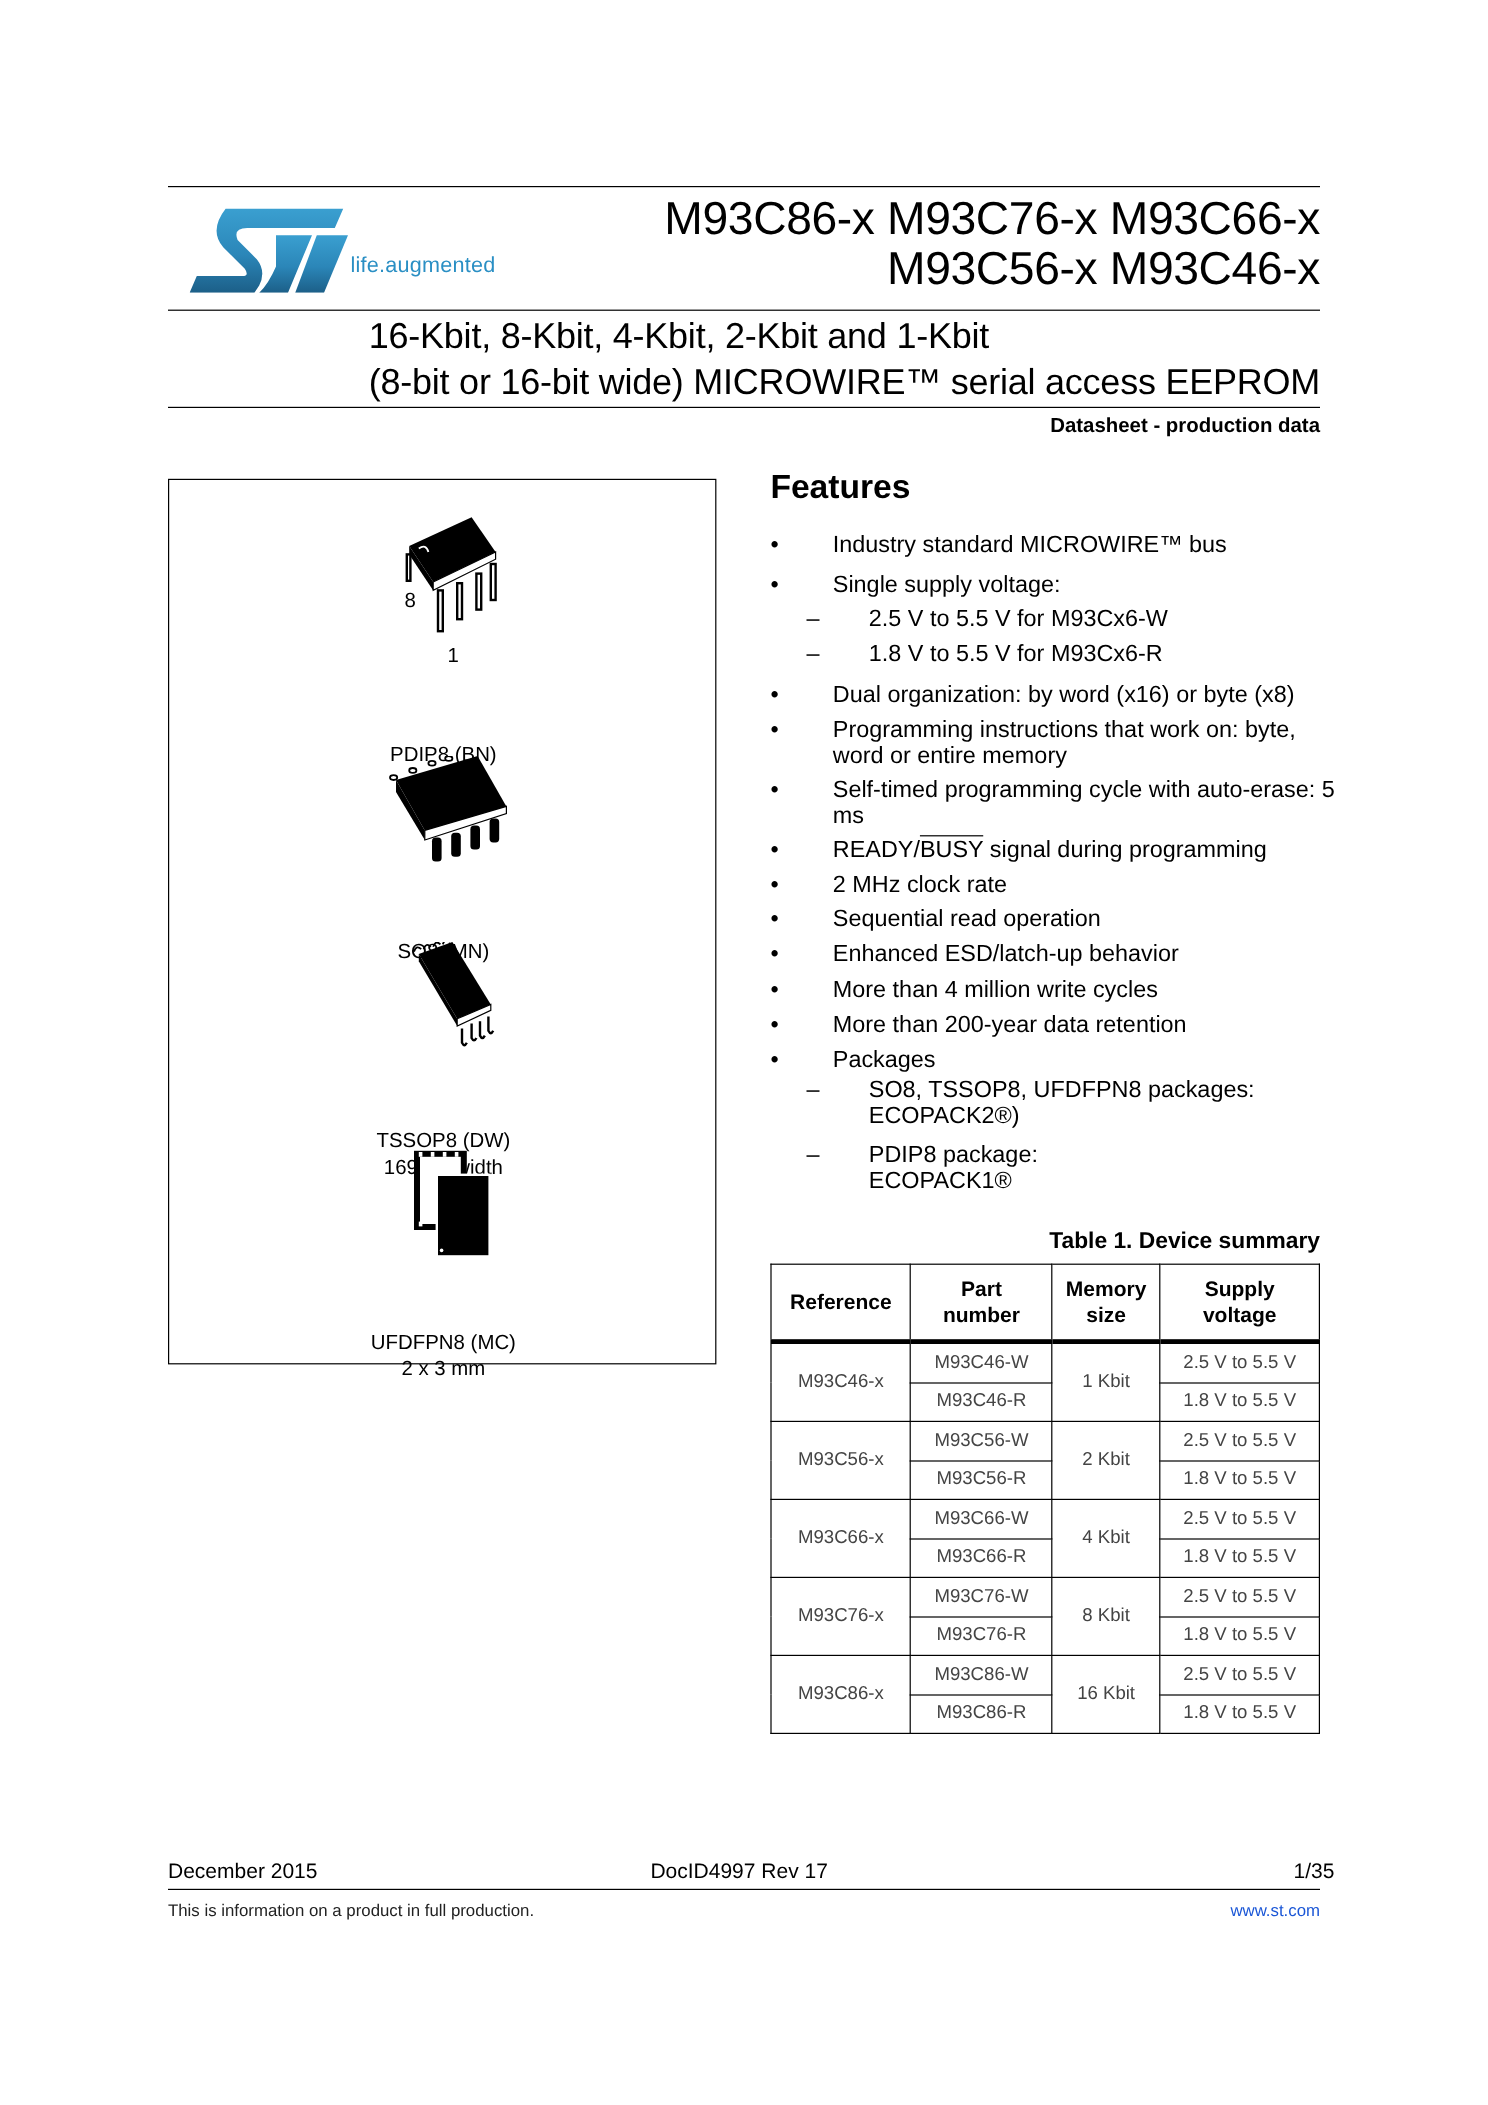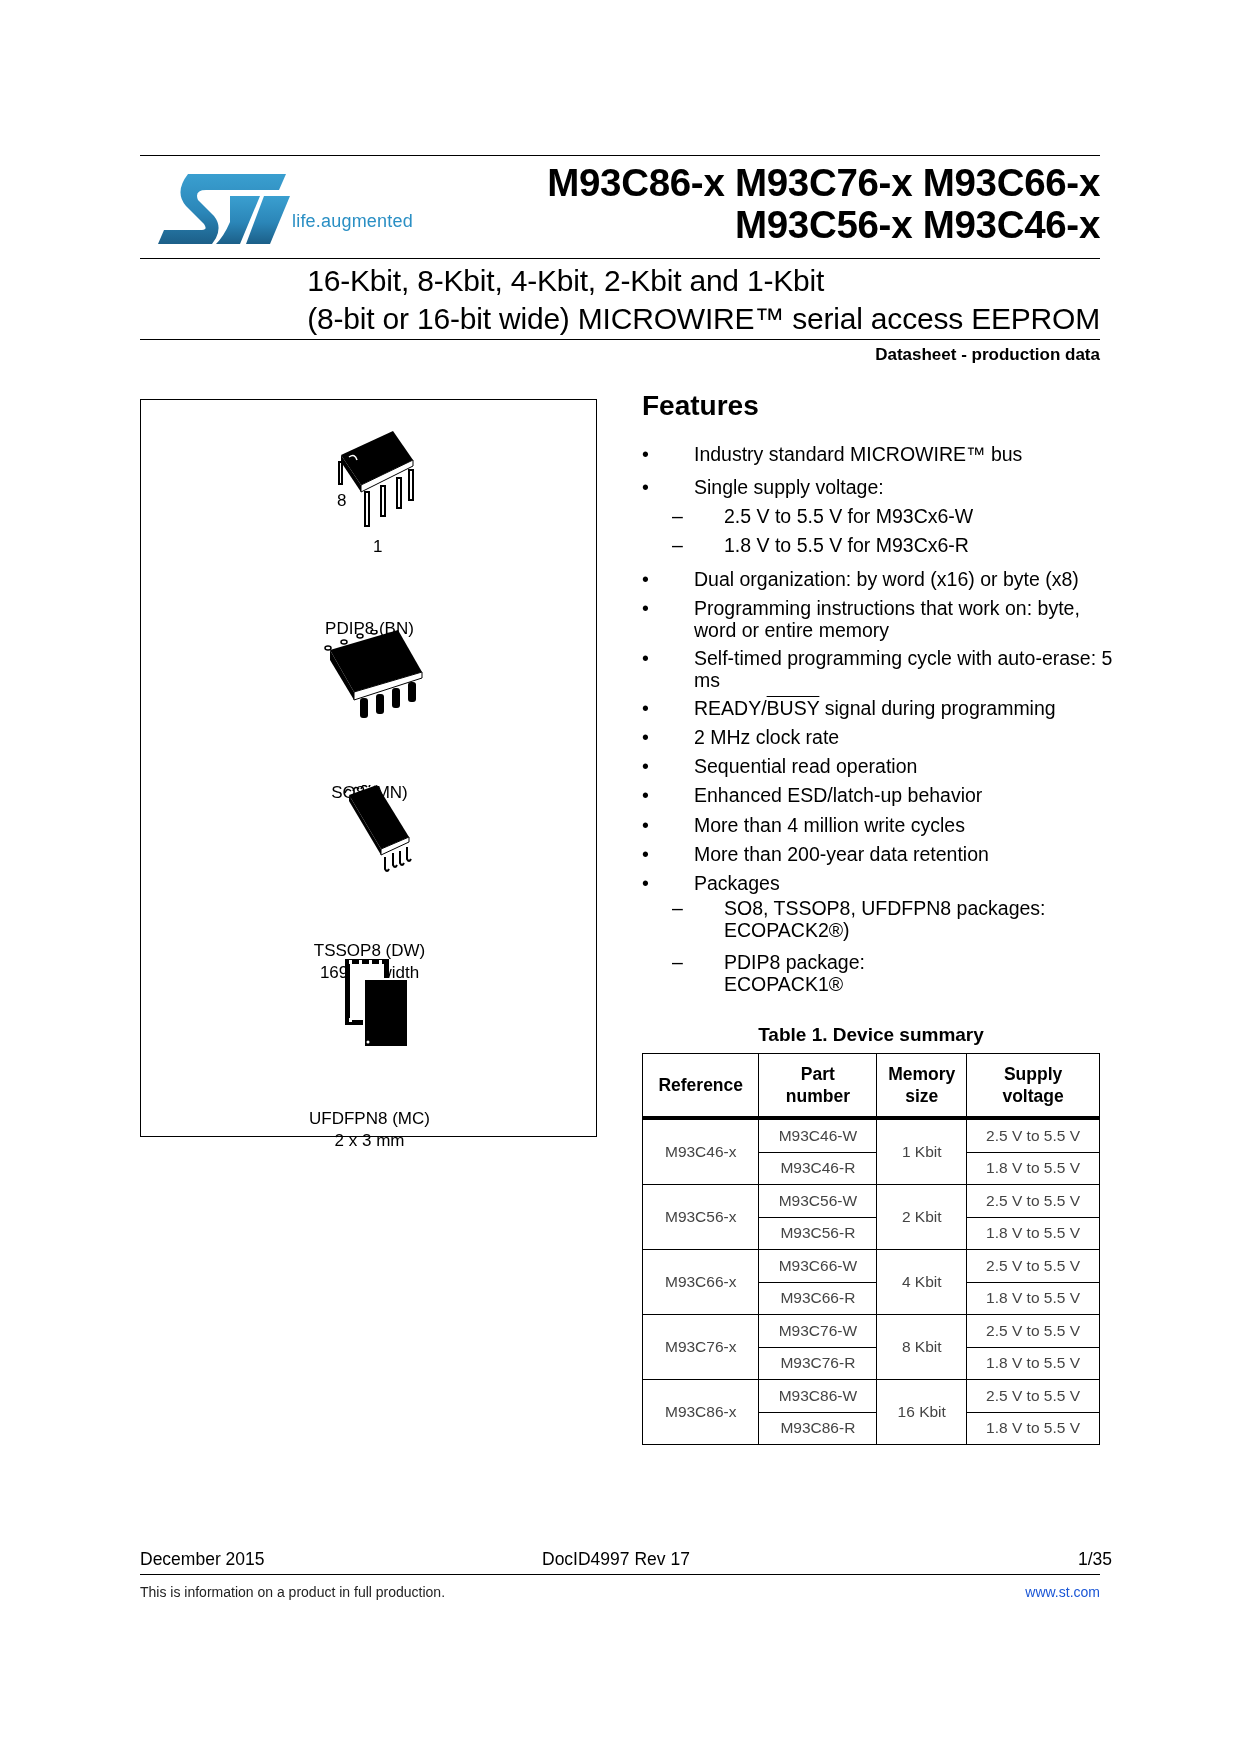--- a/index.html
+++ b/index.html
@@ -3,41 +3,41 @@
 <meta charset="utf-8">
 <style>
   html, body { margin:0; padding:0; background:#ffffff; }
   body { width:1240px; height:1754px; position:relative; overflow:hidden; font-family:"Liberation Sans", sans-serif; color:#000; }
   .abs { position:absolute; }
   .rule { position:absolute; height:1px; background:#000; left:140px; width:960px; }
 
   
   .logo { left:158px; top:172px; width:142px; height:72px; }
   .tagline { left:292px; top:211px; font-size:18px; color:#2a8fc4; letter-spacing:0.2px; }
-  .title { right:140px; top:162px; text-align:right; font-weight:bold; font-size:38.5px; line-height:42px; letter-spacing:-0.3px; }
+  .title { right:140px; top:162px; text-align:right; font-weight:normal; font-size:38.5px; line-height:42px; letter-spacing:-0.3px; }
   .subtitle { right:140px; top:262px; text-align:left; font-size:30px; line-height:38px; letter-spacing:-0.2px; }
   .ds { right:140px; top:345px; font-size:17px; font-weight:bold; }
 
   
   .pkgbox { left:140px; top:399px; width:457px; height:738px; border:1.5px solid #000; box-sizing:border-box; }
   .pkglbl { position:absolute; width:457px; left:0; text-align:center; font-size:17px; line-height:22px;margin-top:40px; }
   .pin { position:absolute; font-size:17px; }
 
   
   .features-h { left:642px; top:390px; font-size:28px; font-weight:bold; }
   .flist { left:642px; top:440px; width:460px; font-size:19.5px; line-height:22px; }
   .fi { position:absolute; left:0; }
   .fi .b { position:absolute; left:0; width:20px; }
   .fi .t { position:absolute; left:30px; width:420px;margin-left:22px; }
   .sub .b { left:30px; }
   .sub .t { left:60px; width:380px; }
   .overline { text-decoration:overline; }
 
   
-  .tcap { left:642px; top:1024px; width:458px; text-align:center; font-weight:bold; font-size:19px; }
+  .tcap { left:642px; top:1024px; width:458px; text-align:right; font-weight:bold; font-size:19px; }
   table.ds-table { position:absolute; left:642px; top:1053px; width:458px; border-collapse:collapse; font-size:15.5px; color:#444; }
   .ds-table th, .ds-table td { border:1.5px solid #000; text-align:center; padding:0; }
   .ds-table th { font-weight:bold; color:#000; font-size:17.5px; line-height:22px; height:62px; border-bottom:4px solid #000; }
   .ds-table td { height:31.5px; }
 
   
   .foot { top:1549px; font-size:17.5px; }
   .foot2 { top:1584px; font-size:14px; color:#222; }
 </style>
 </head>

